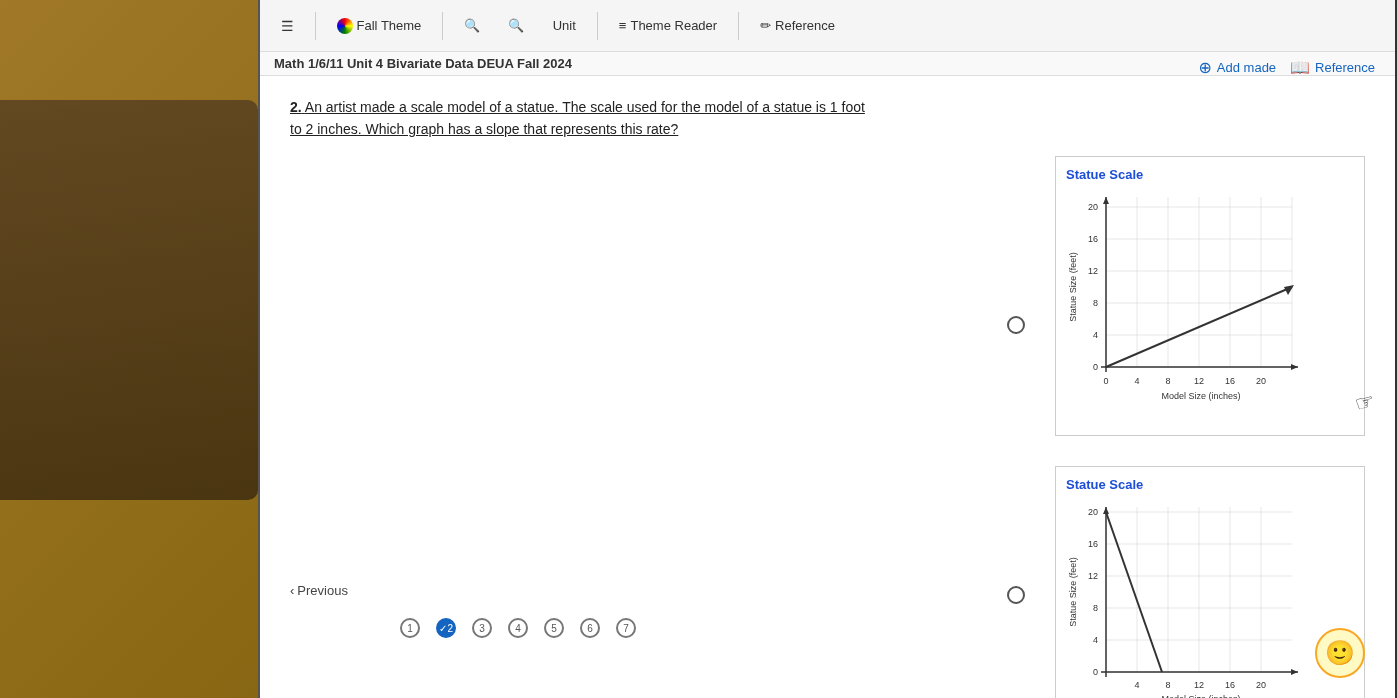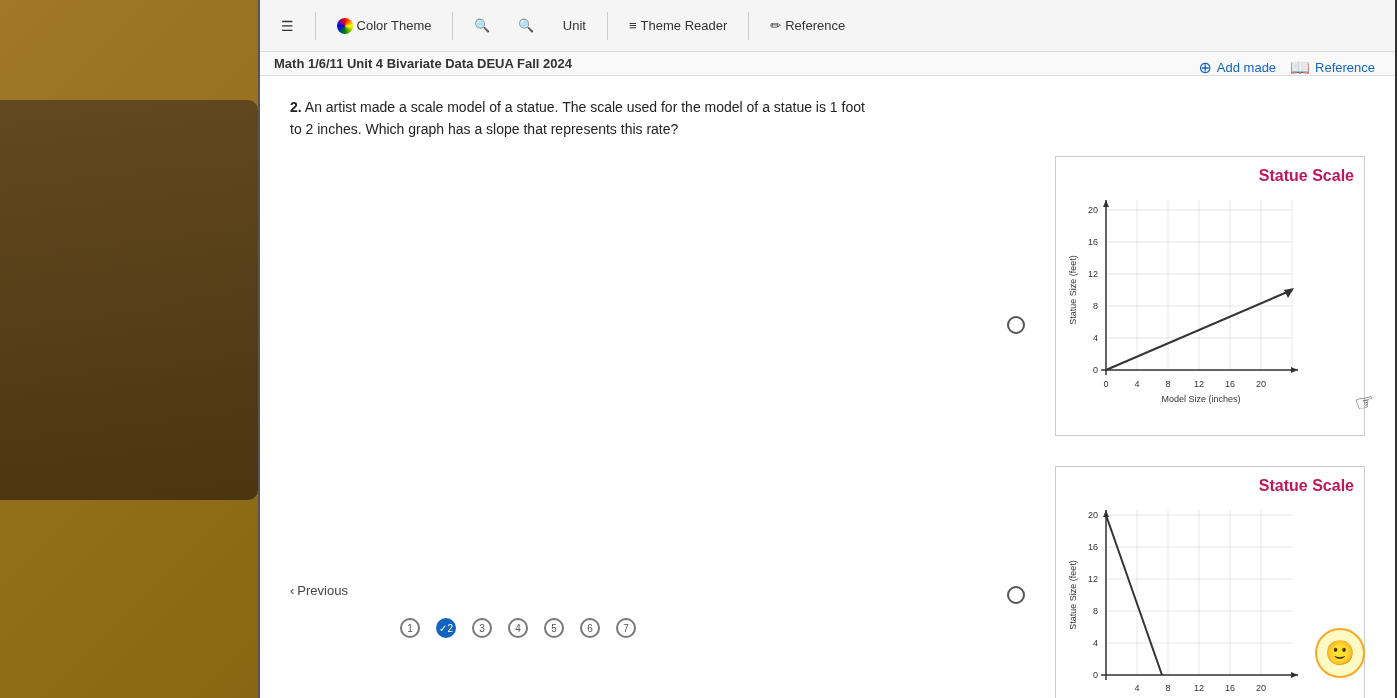--- a/index.html
+++ b/index.html
@@ -114,20 +114,21 @@
       position: relative;
     }
 
     
     .question-text {
       font-size: 14px;
       color: #222;
       line-height: 1.6;
       max-width: 580px;
       margin-bottom: 20px;
+      text-decoration: underline;
     }
 
     .question-number {
       font-weight: bold;
     }
 
     
     .graph-container-a {
       position: absolute;
       top: 80px;
@@ -144,25 +145,25 @@
       top: 390px;
       right: 30px;
       width: 310px;
       height: 260px;
       background: white;
       border: 1px solid #ccc;
       padding: 10px;
     }
 
     .graph-title {
-      font-size: 16px;
+      font-size: 13px;
       font-weight: bold;
-      text-align: right;
+      text-align: left;
       margin-bottom: 5px;
-      color: #be185d;
+      color: #1d4ed8;
     }
 
     
     .graph-svg {
       display: block;
     }
 
     .radio-circle {
       width: 18px;
       height: 18px;
@@ -282,21 +283,21 @@
 
 <div class="laptop-screen">
 
   <div class="toolbar">
     <div class="toolbar-item">
       <span class="toolbar-icon">☰</span>
     </div>
     <div class="toolbar-divider"></div>
     <div class="toolbar-item">
       <span class="color-theme-icon"></span>
-      <span>Color Theme</span>
+      <span>Fall Theme</span>
     </div>
     <div class="toolbar-divider"></div>
     <div class="toolbar-item">
       <span>🔍</span>
     </div>
     <div class="toolbar-item">
       <span>🔍</span>
     </div>
     <div class="toolbar-item">
       <span>Unit</span>

